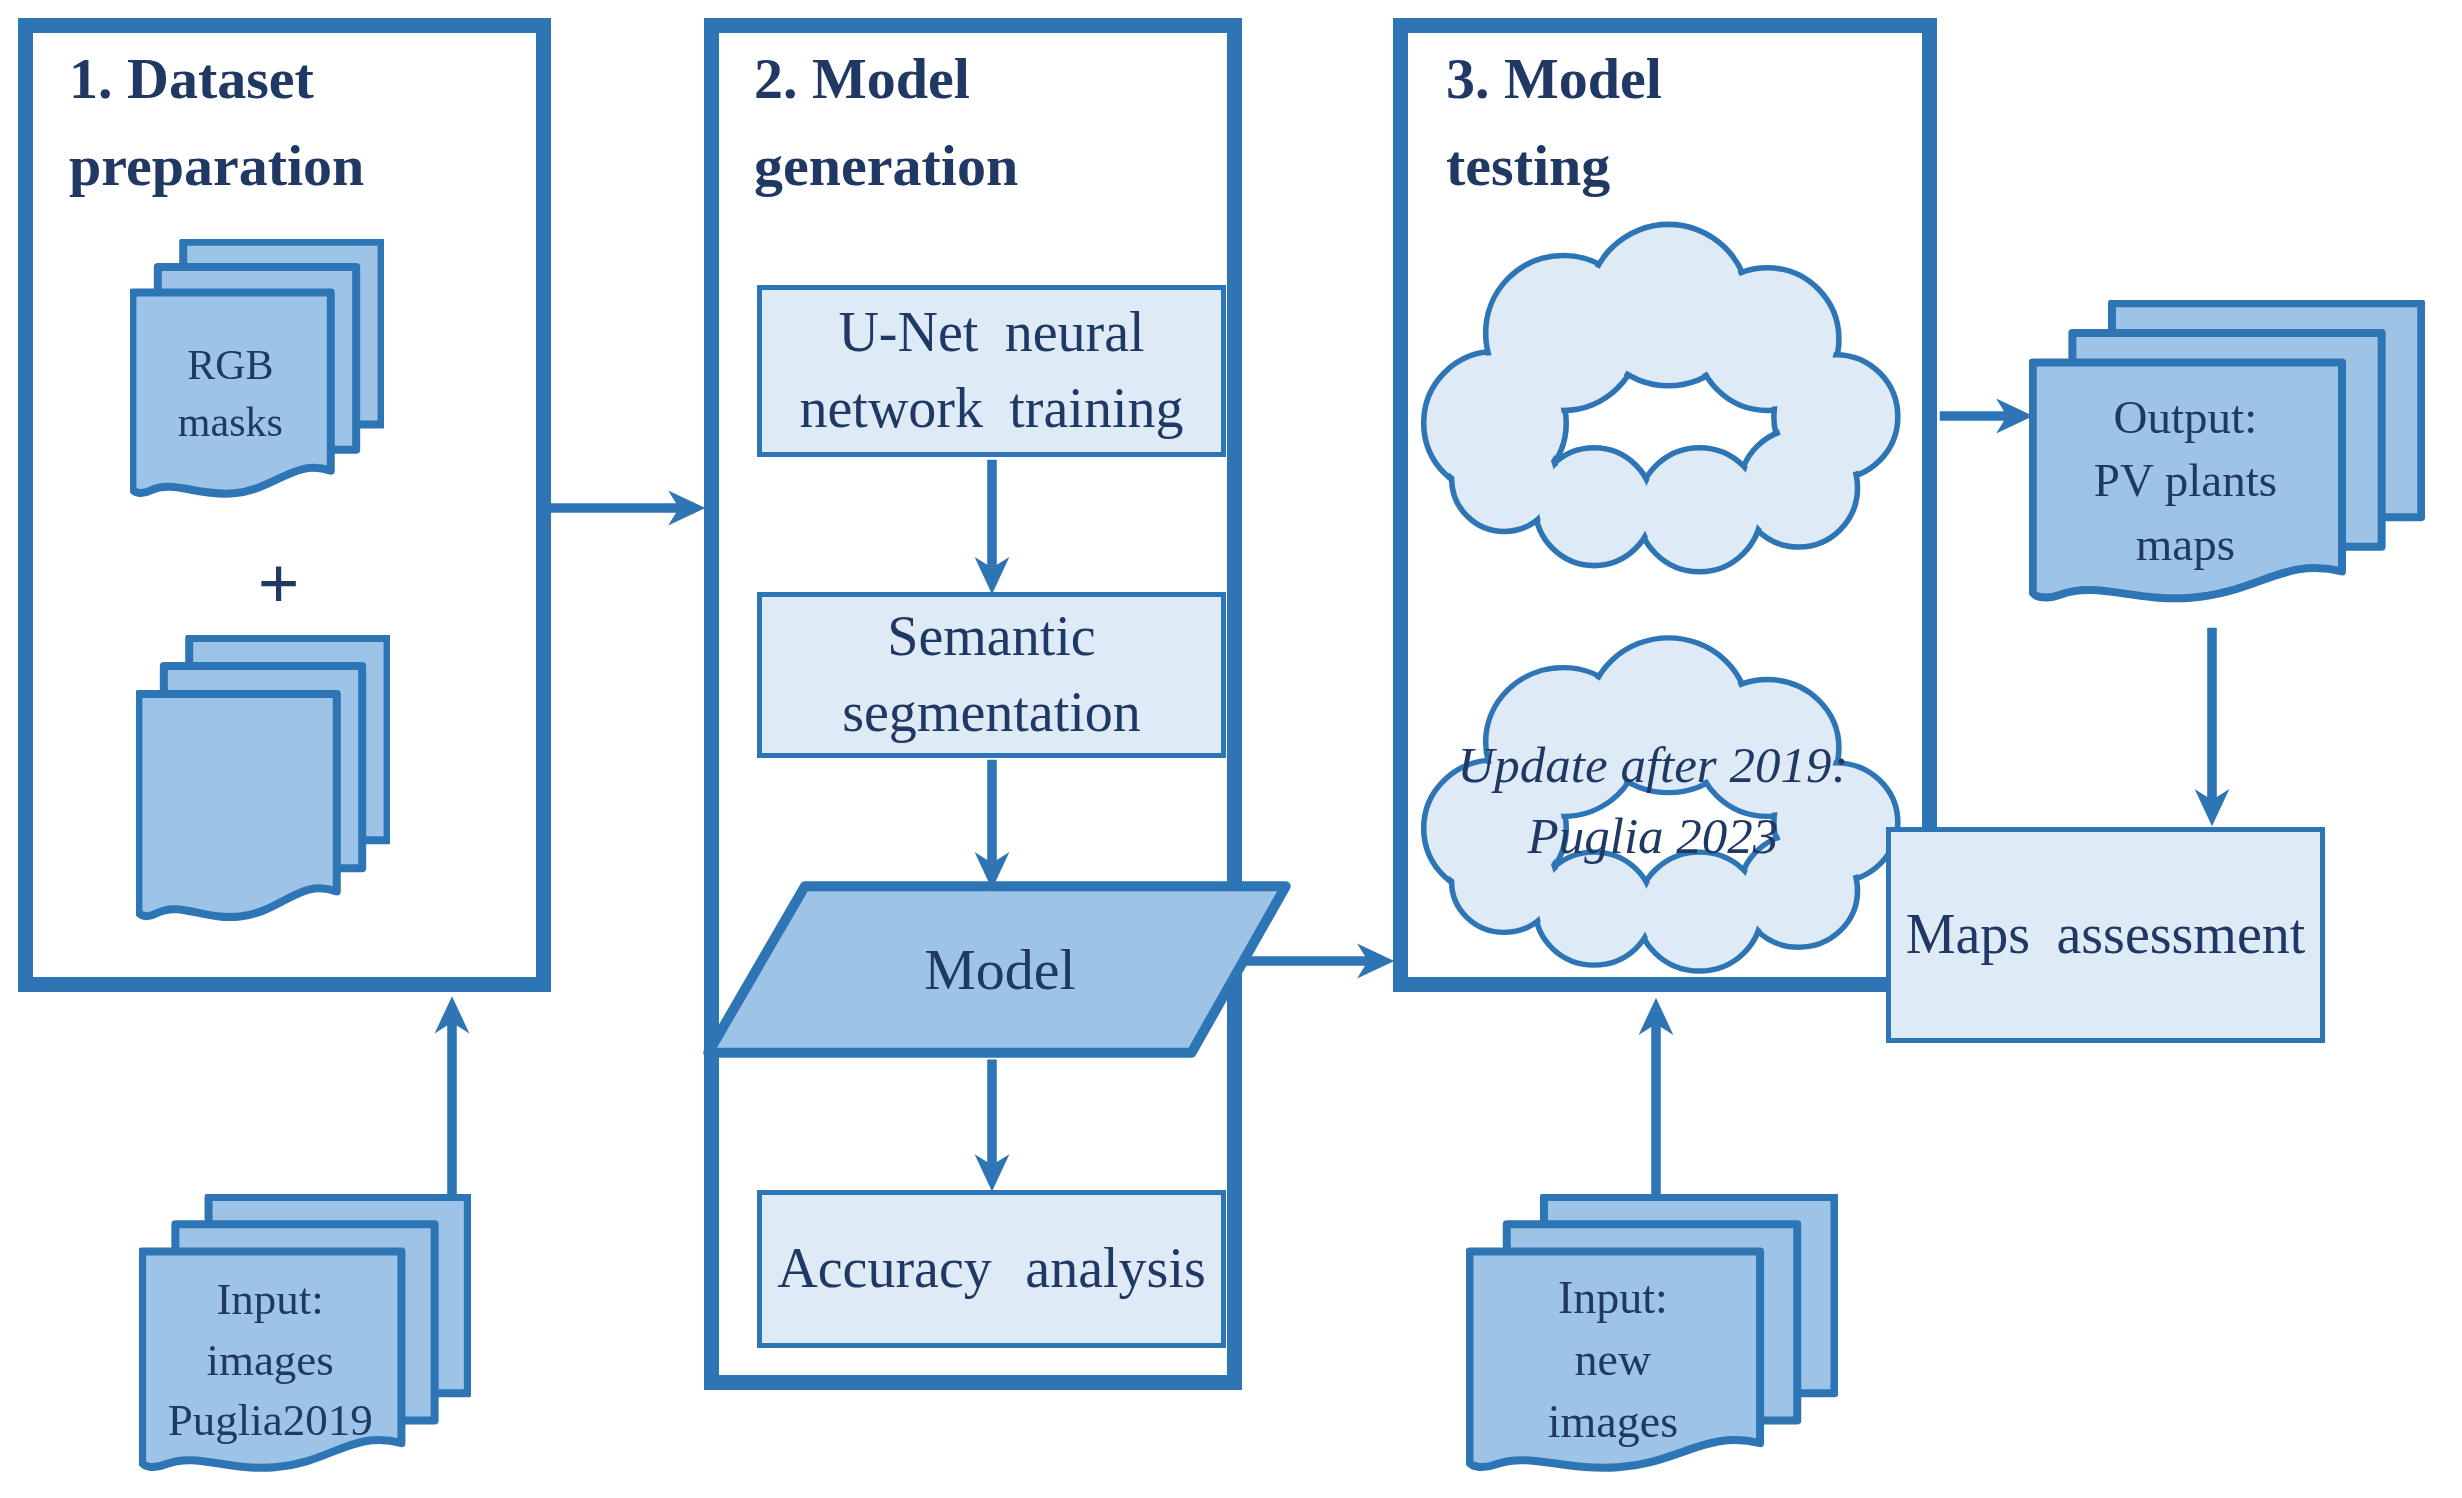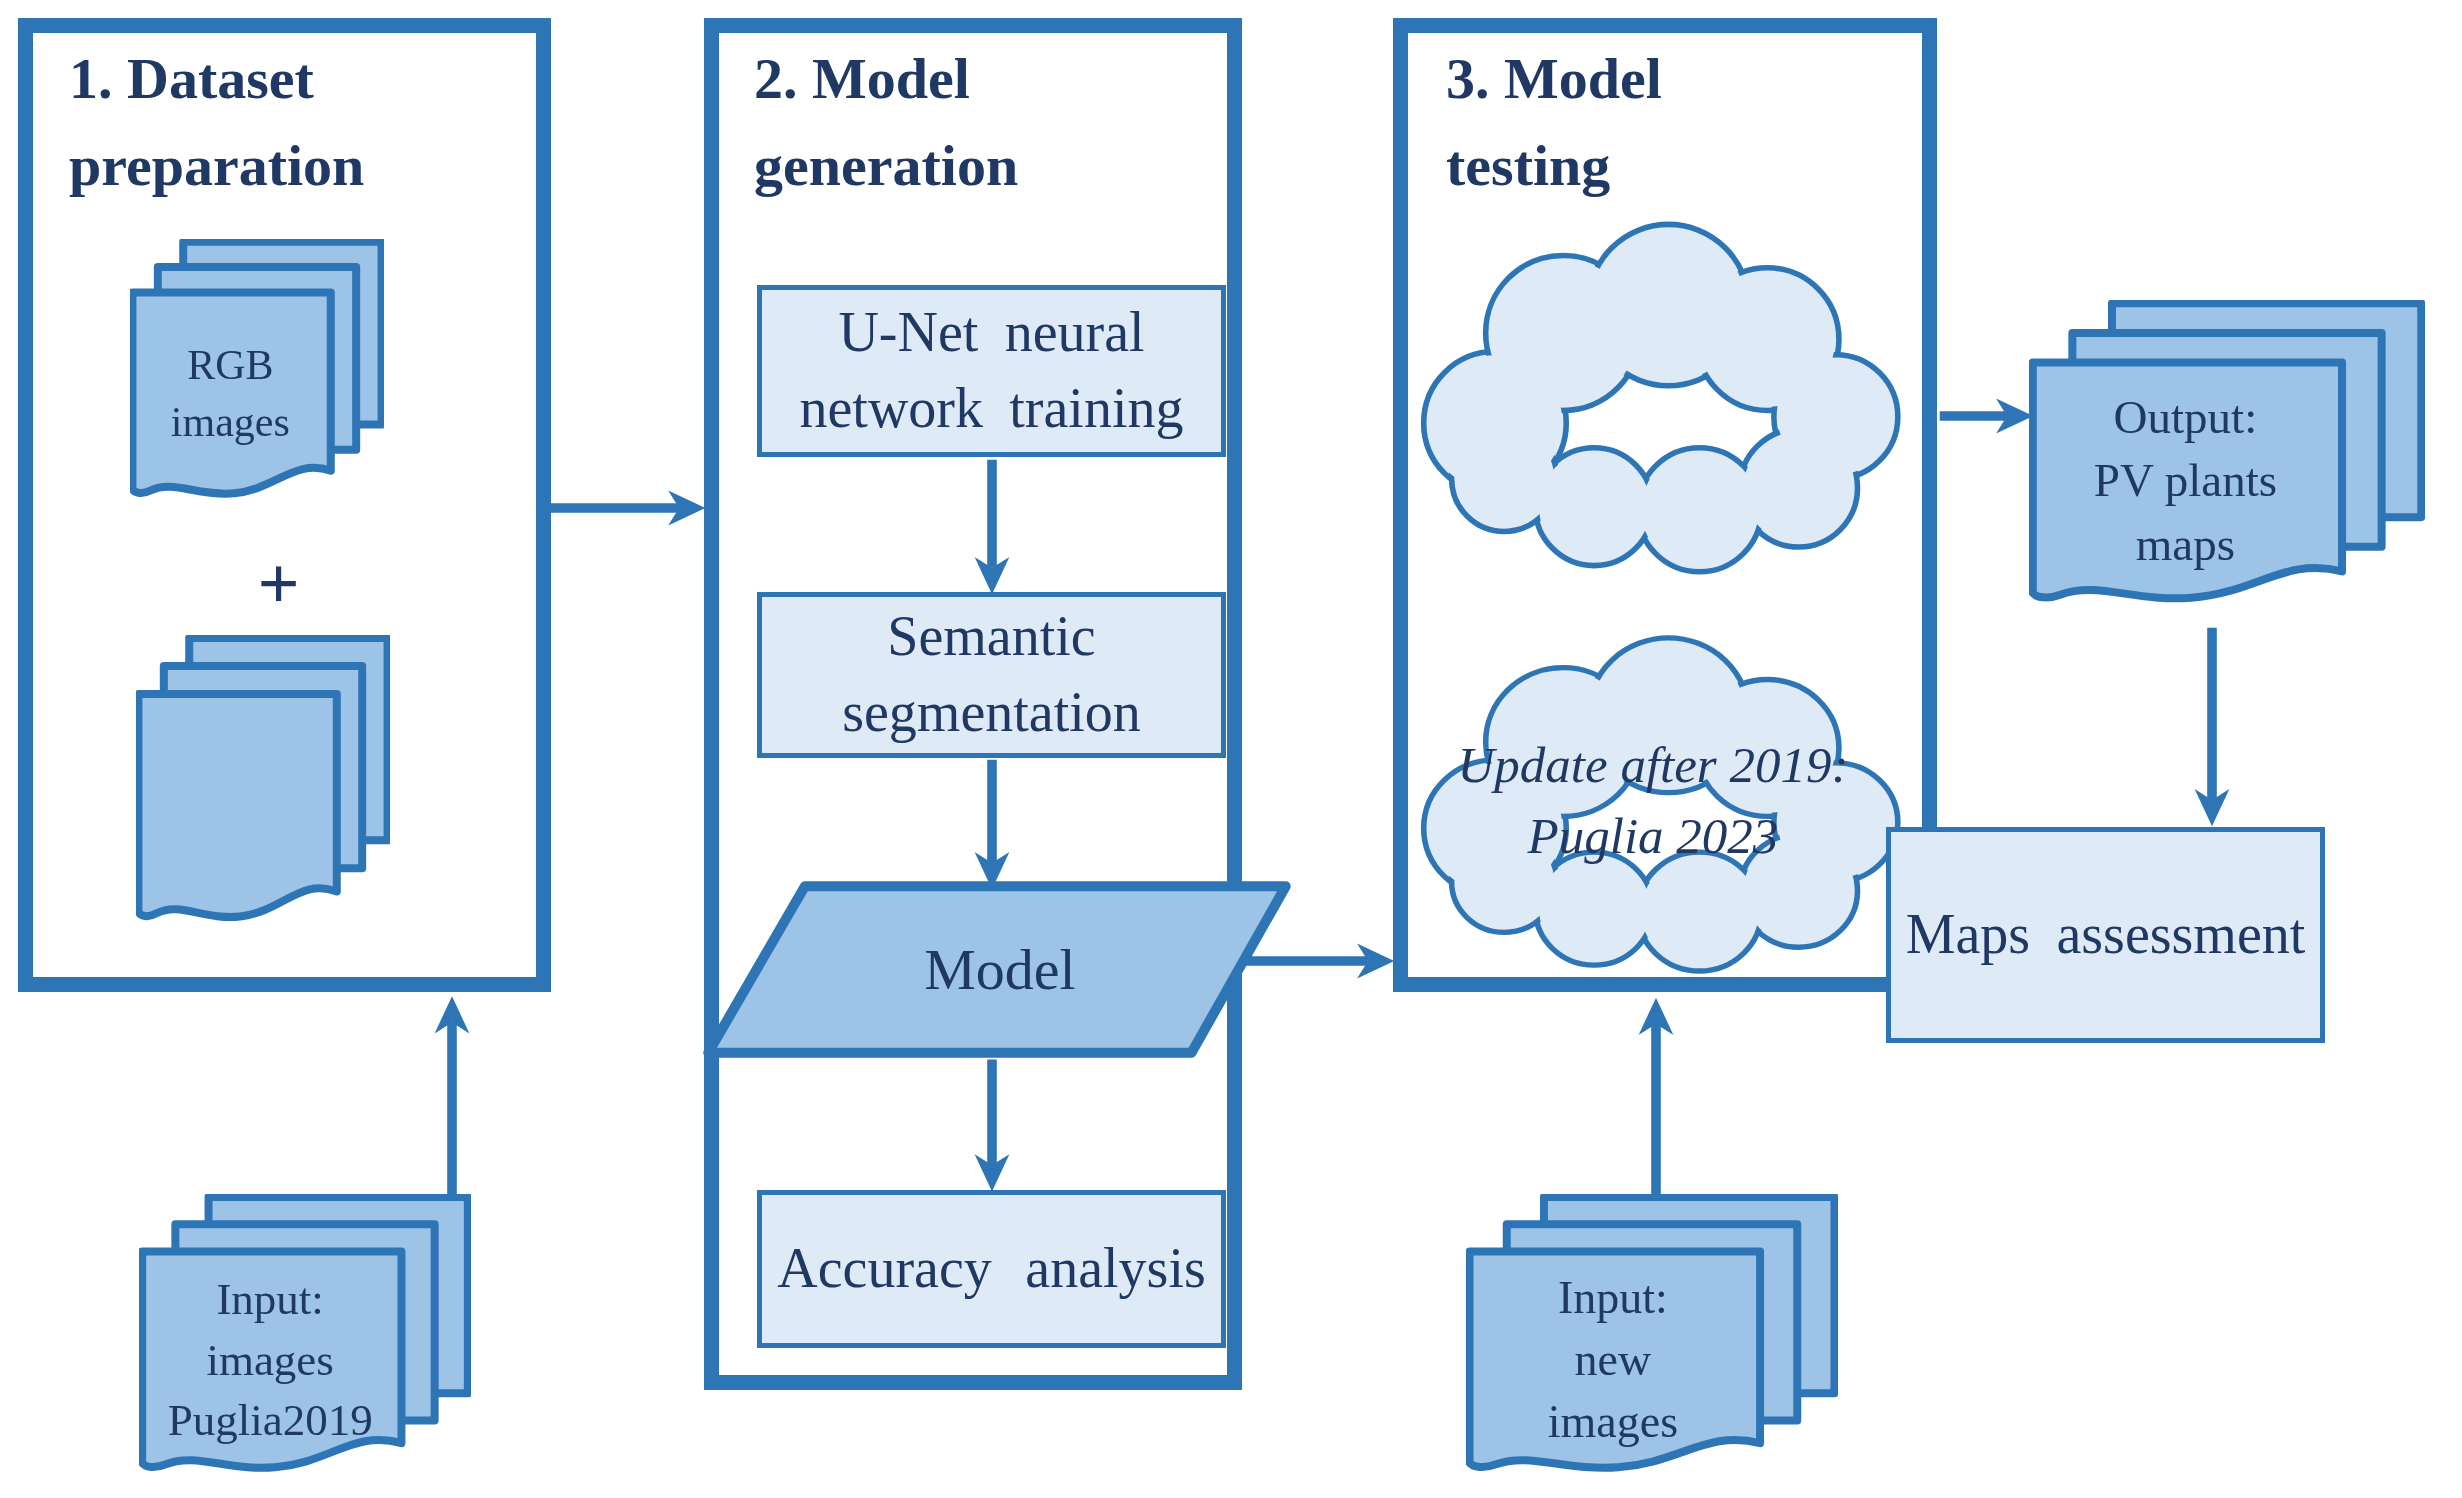--- a/index.html
+++ b/index.html
@@ -44,21 +44,21 @@
   <div class="panel-title" style="left:1446px;top:35px;width:423px;">3. Model
 testing</div>
 
   <div class="stack" style="left:130px;top:239px;width:254px;height:281px;">
     <svg viewBox="0 0 420 400" preserveAspectRatio="none">
       <rect class="doc" x="88" y="4" width="328" height="260"></rect>
       <rect class="doc" x="46" y="40" width="328" height="260"></rect>
       <path class="doc" d="M4 76 H332 V330 C272 312 242 356 172 362 C112 367 72 342 34 358 C20 364 8 362 4 356 Z"></path>
     </svg>
     <div class="stack-label" style="font-size:42px;">RGB
-images</div>
+masks</div>
   </div>
 
   <div class="plus" style="left:230px;top:532px;width:97px;height:103px;">+</div>
 
   <div class="stack" style="left:136px;top:635px;width:254px;height:311px;">
     <svg viewBox="0 0 420 400" preserveAspectRatio="none">
       <rect class="doc" x="88" y="4" width="328" height="260"></rect>
       <rect class="doc" x="46" y="40" width="328" height="260"></rect>
       <path class="doc" d="M4 76 H332 V330 C272 312 242 356 172 362 C112 367 72 342 34 358 C20 364 8 362 4 356 Z"></path>
     </svg>

